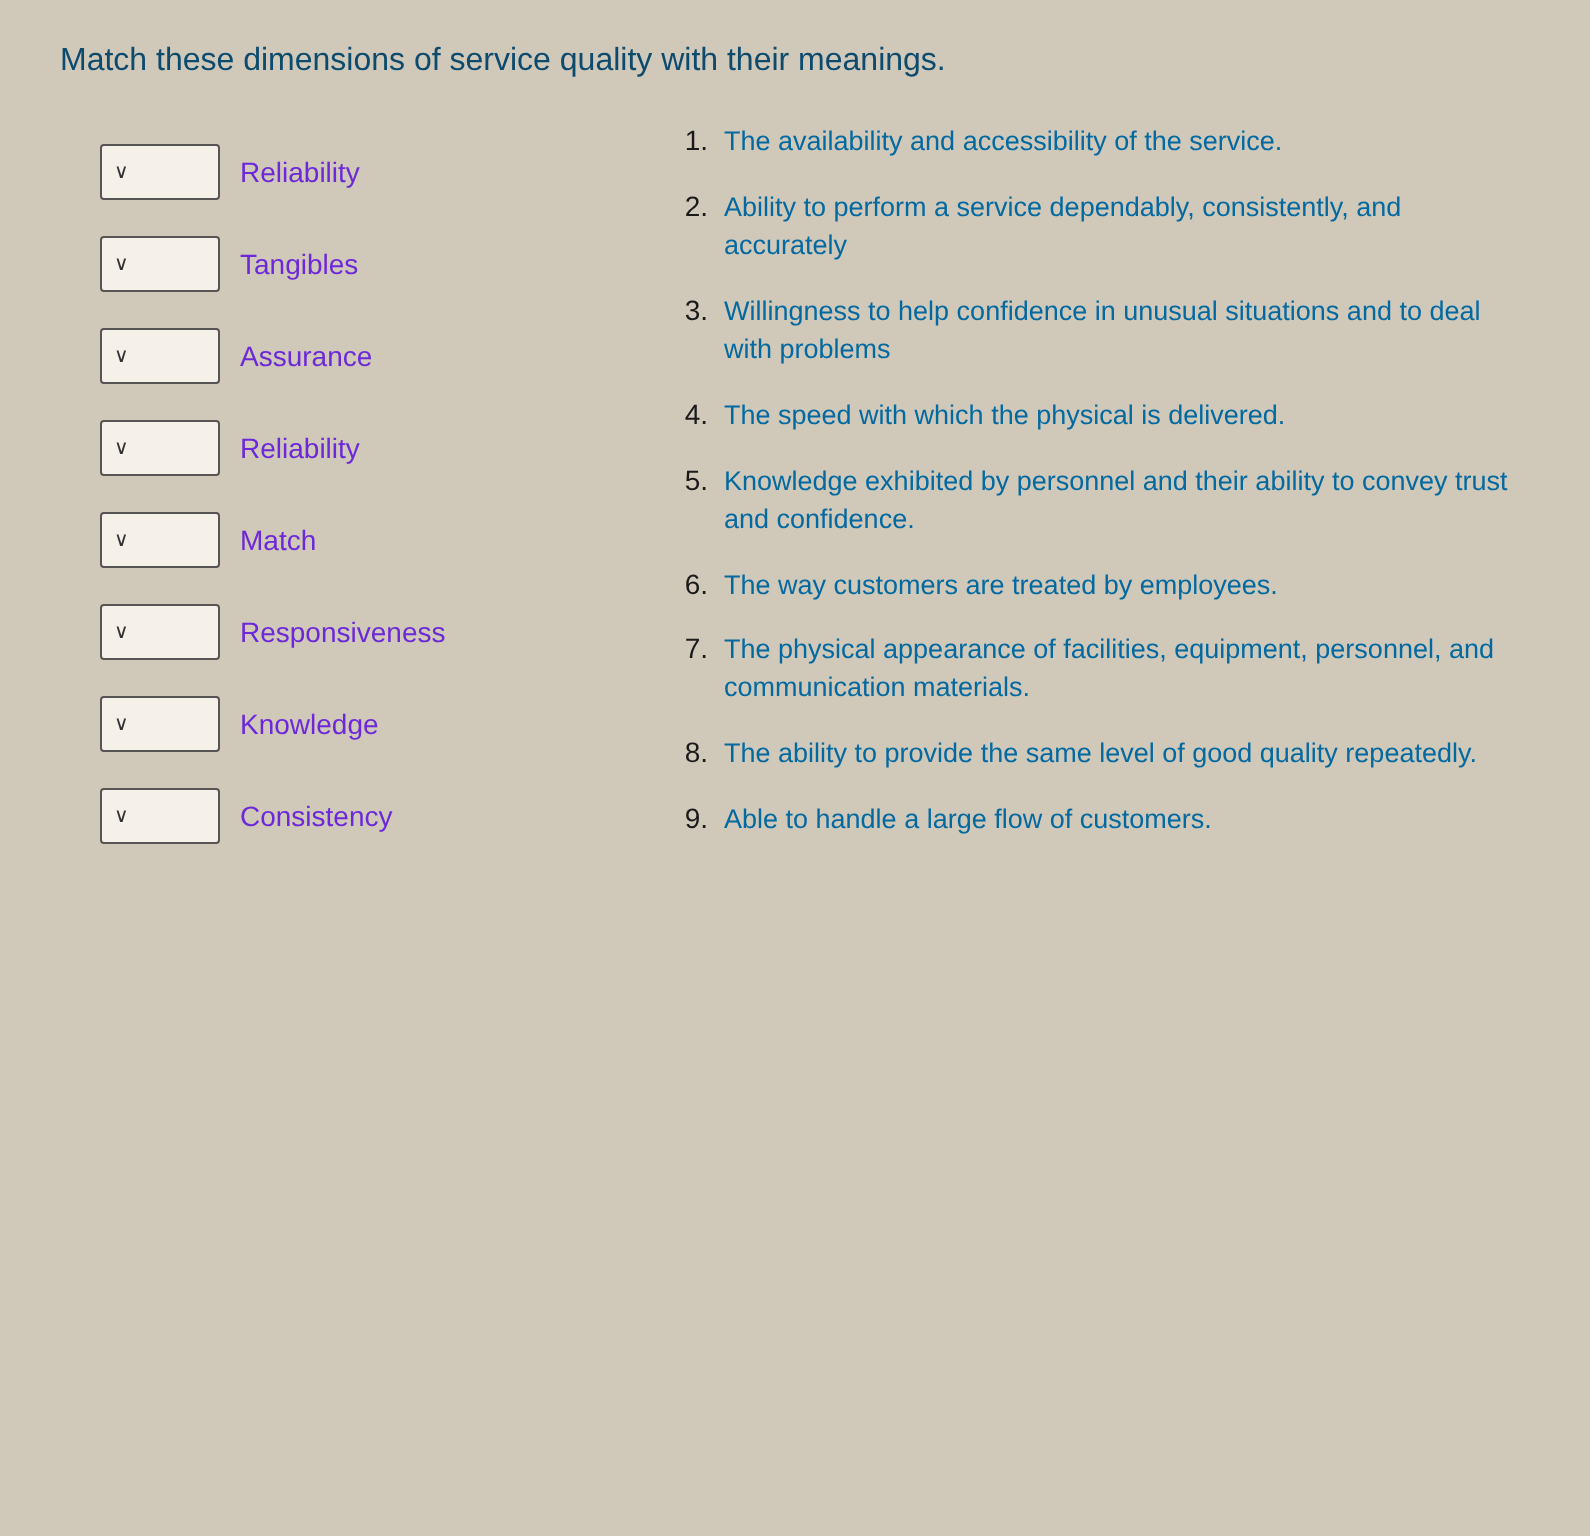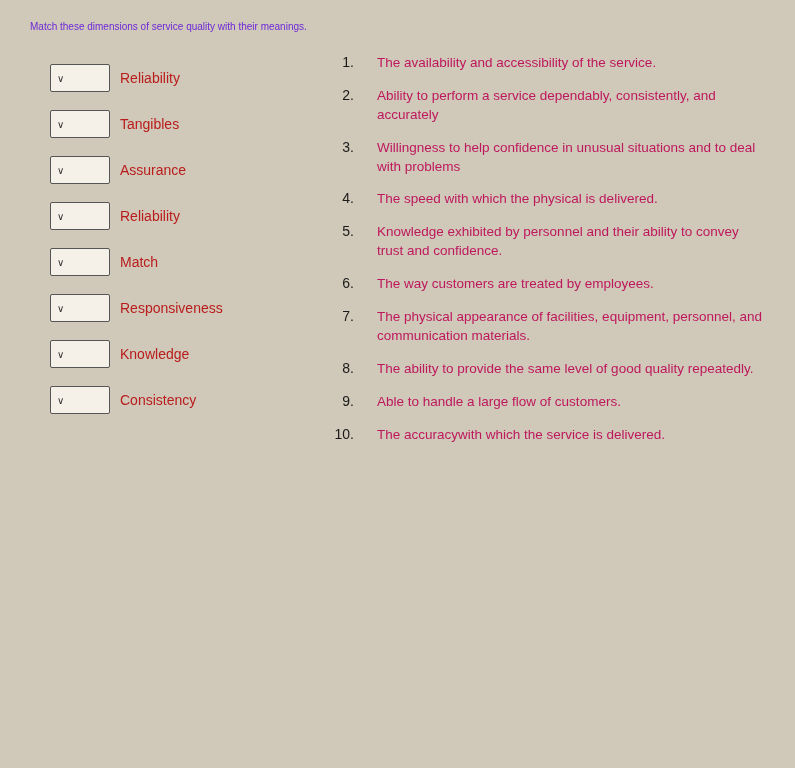--- a/index.html
+++ b/index.html
@@ -12,22 +12,22 @@
       background-color: #d0c8b8;
       font-family: Arial, sans-serif;
       font-size: 14px;
       color: #1a1a1a;
       width: 795px;
       min-height: 768px;
       padding: 20px 30px;
     }
 
     .instructions {
-      font-size: 10px;
-      color: #6d28d9;
+      font-size: 16px;
+      color: #0c4a6e;
       margin-bottom: 20px;
       line-height: 1.4;
     }
 
     .main-content {
       display: flex;
       flex-direction: row;
       gap: 0;
       align-items: flex-start;
     }
@@ -61,21 +61,21 @@
       border-radius: 2px;
     }
 
     .dropdown-chevron {
       font-size: 10px;
       color: #333;
     }
 
     .term-label {
       font-size: 14px;
-      color: #b91c1c;
+      color: #6d28d9;
     }
 
     .right-column {
       flex: 1;
       display: flex;
       flex-direction: column;
       gap: 14px;
       padding-left: 20px;
     }
 
@@ -90,24 +90,23 @@
       font-size: 14px;
       color: #1a1a1a;
       min-width: 24px;
       text-align: right;
       padding-top: 0;
       font-weight: normal;
     }
 
     .def-text {
       font-size: 13.5px;
-      color: #be185d;
+      color: #0369a1;
       line-height: 1.4;
       flex: 1;
-      margin-left: 15px;
     }
   </style>
 </head>
 <body>
 
 <p class="instructions">Match these dimensions of service quality with their meanings.</p>
 
 <div class="main-content">
   <div class="left-column">
 
@@ -192,18 +191,14 @@
         <span class="def-text">The physical appearance of facilities, equipment, personnel, and communication materials.</span>
       </div>
       <div class="definition-row">
         <span class="def-number">8.</span>
         <span class="def-text">The ability to provide the same level of good quality repeatedly.</span>
       </div>
       <div class="definition-row">
         <span class="def-number">9.</span>
         <span class="def-text">Able to handle a large flow of customers.</span>
       </div>
-      <div class="definition-row">
-        <span class="def-number">10.</span>
-        <span class="def-text">The accuracywith which the service is delivered.</span>
-      </div>
     </div>
 </div>
 
 </body></html>

